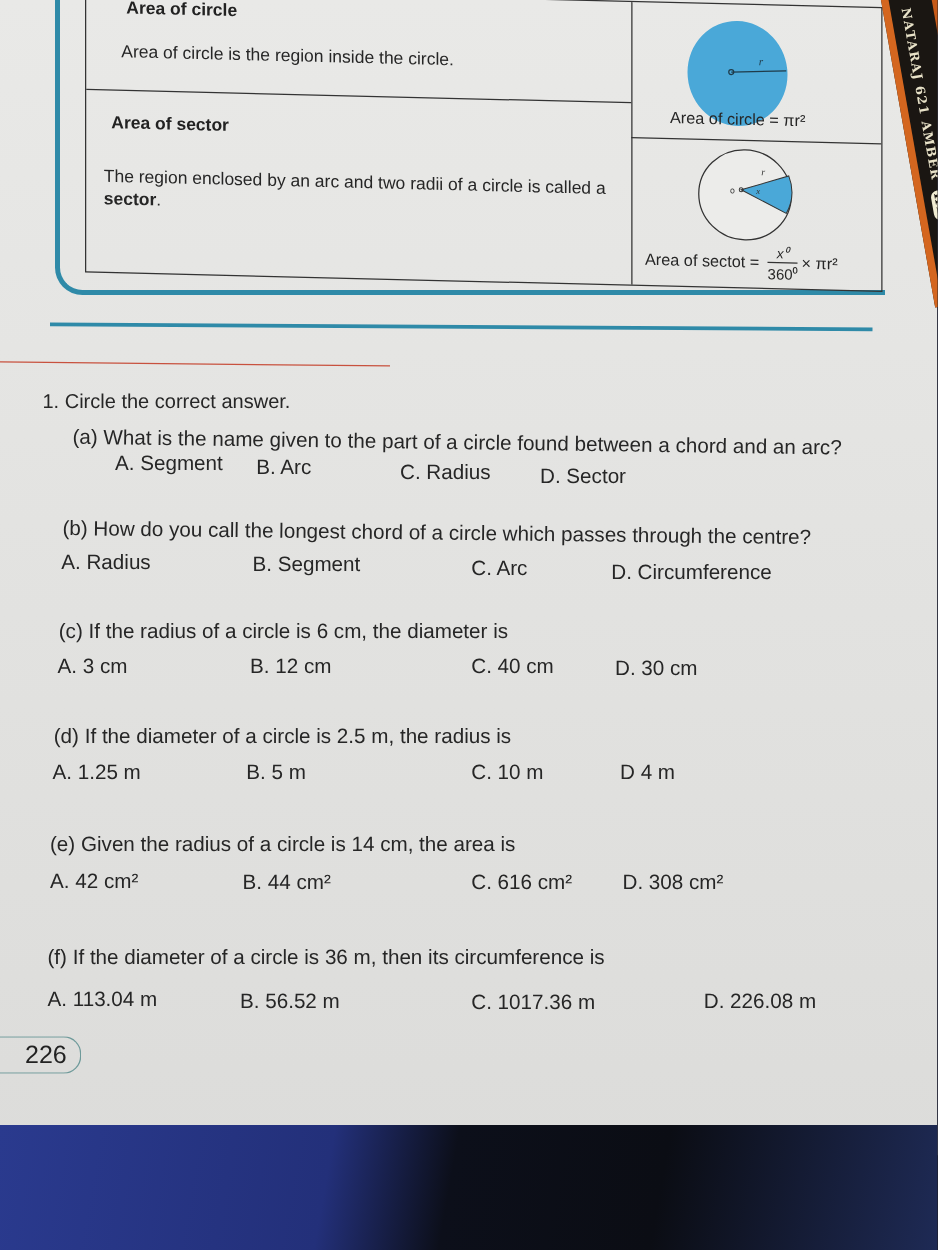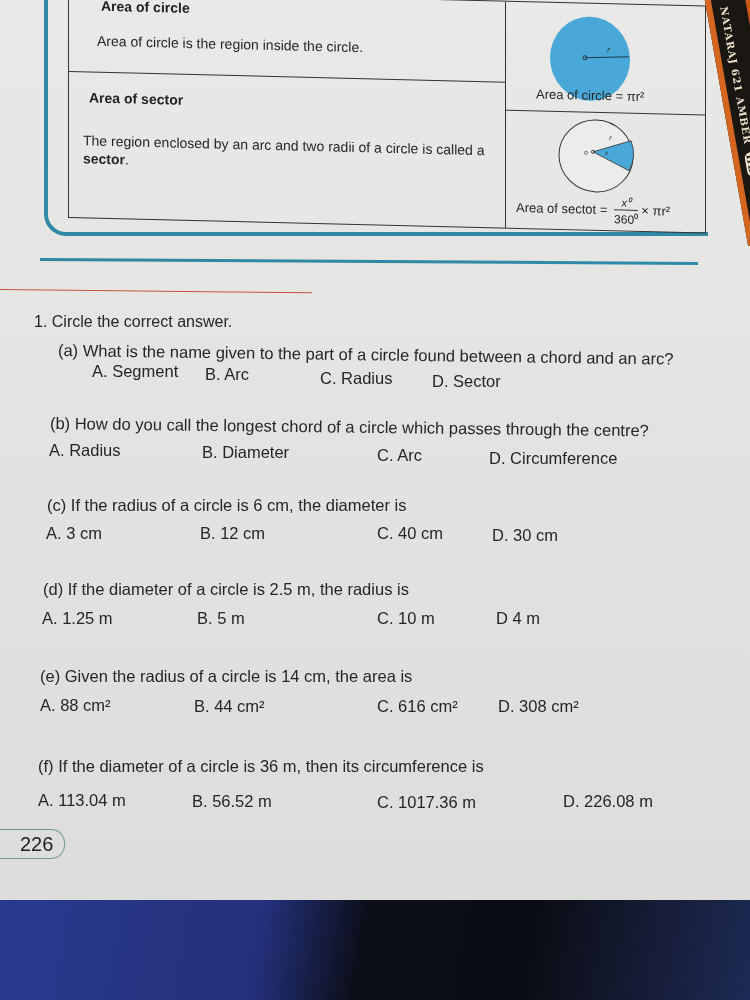--- a/index.html
+++ b/index.html
@@ -125,21 +125,21 @@
     <div class="q" style="left:58px; top:341px; transform:rotate(0.8deg); transform-origin:left;">(a) What is the name given to the part of a circle found between a chord and an arc?</div>
     <div class="opt" style="left:56px; top:362px;margin-left:36px;">A. Segment</div>
     <div class="opt" style="left:205px; top:365px;">B. Arc</div>
     <div class="opt" style="left:320px; top:369px;">C. Radius</div>
     <div class="opt" style="left:432px; top:372px;">D. Sector</div>
   </div>
 
   <div>
     <div class="q" style="left:50px; top:414px; transform:rotate(0.7deg); transform-origin:left;">(b) How do you call the longest chord of a circle which passes through the centre?</div>
     <div class="opt" style="left:49px; top:441px;">A. Radius</div>
-    <div class="opt" style="left:202px; top:443px;">B. Diameter</div>
+    <div class="opt" style="left:202px; top:443px;">B. Segment</div>
     <div class="opt" style="left:377px; top:446px;">C. Arc</div>
     <div class="opt" style="left:489px; top:449px;">D. Circumference</div>
   </div>
 
   <div>
     <div class="q" style="left:47px; top:496px;">(c) If the radius of a circle is 6 cm, the diameter is</div>
     <div class="opt" style="left:46px; top:524px;text-align:center;">A. 3 cm</div>
     <div class="opt" style="left:200px; top:524px;">B. 12 cm</div>
     <div class="opt" style="left:377px; top:524px;">C. 40 cm</div>
     <div class="opt" style="left:492px; top:526px;">D. 30 cm</div>
@@ -148,21 +148,21 @@
   <div>
     <div class="q" style="left:43px; top:580px;">(d) If the diameter of a circle is 2.5 m, the radius is</div>
     <div class="opt" style="left:42px; top:609px;">A. 1.25 m</div>
     <div class="opt" style="left:197px; top:609px;">B. 5 m</div>
     <div class="opt" style="left:377px; top:609px;">C. 10 m</div>
     <div class="opt" style="left:496px; top:609px;">D 4 m</div>
   </div>
 
   <div>
     <div class="q" style="left:40px; top:667px;">(e) Given the radius of a circle is 14 cm, the area is</div>
-    <div class="opt" style="left:40px; top:696px;">A. 88 cm²</div>
+    <div class="opt" style="left:40px; top:696px;">A. 42 cm²</div>
     <div class="opt" style="left:194px; top:697px;">B. 44 cm²</div>
     <div class="opt" style="left:377px; top:697px;">C. 616 cm²</div>
     <div class="opt" style="left:498px; top:697px;">D. 308 cm²</div>
   </div>
 
   <div>
     <div class="q" style="left:38px; top:757px;">(f) If the diameter of a circle is 36 m, then its circumference is</div>
     <div class="opt" style="left:38px; top:791px;">A. 113.04 m</div>
     <div class="opt" style="left:192px; top:792px;">B. 56.52 m</div>
     <div class="opt" style="left:377px; top:793px;">C. 1017.36 m</div>

